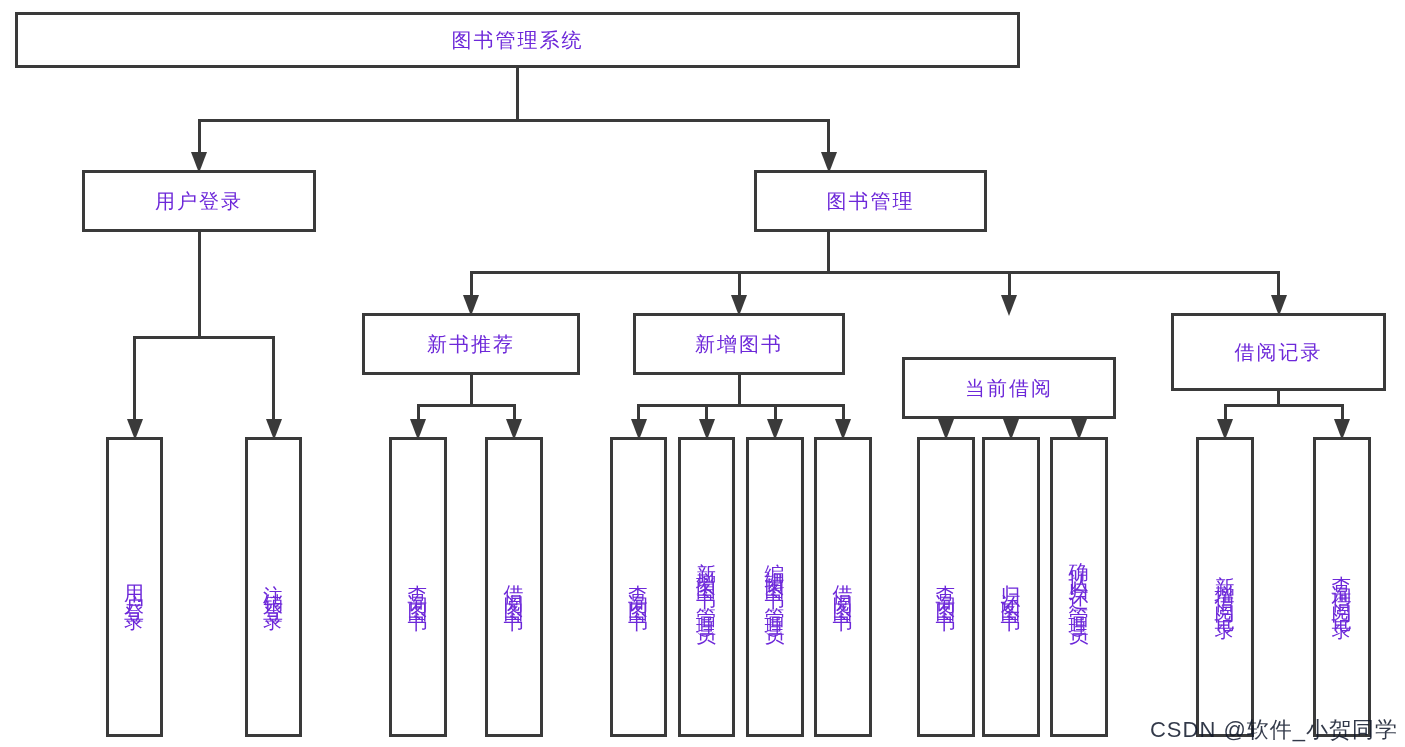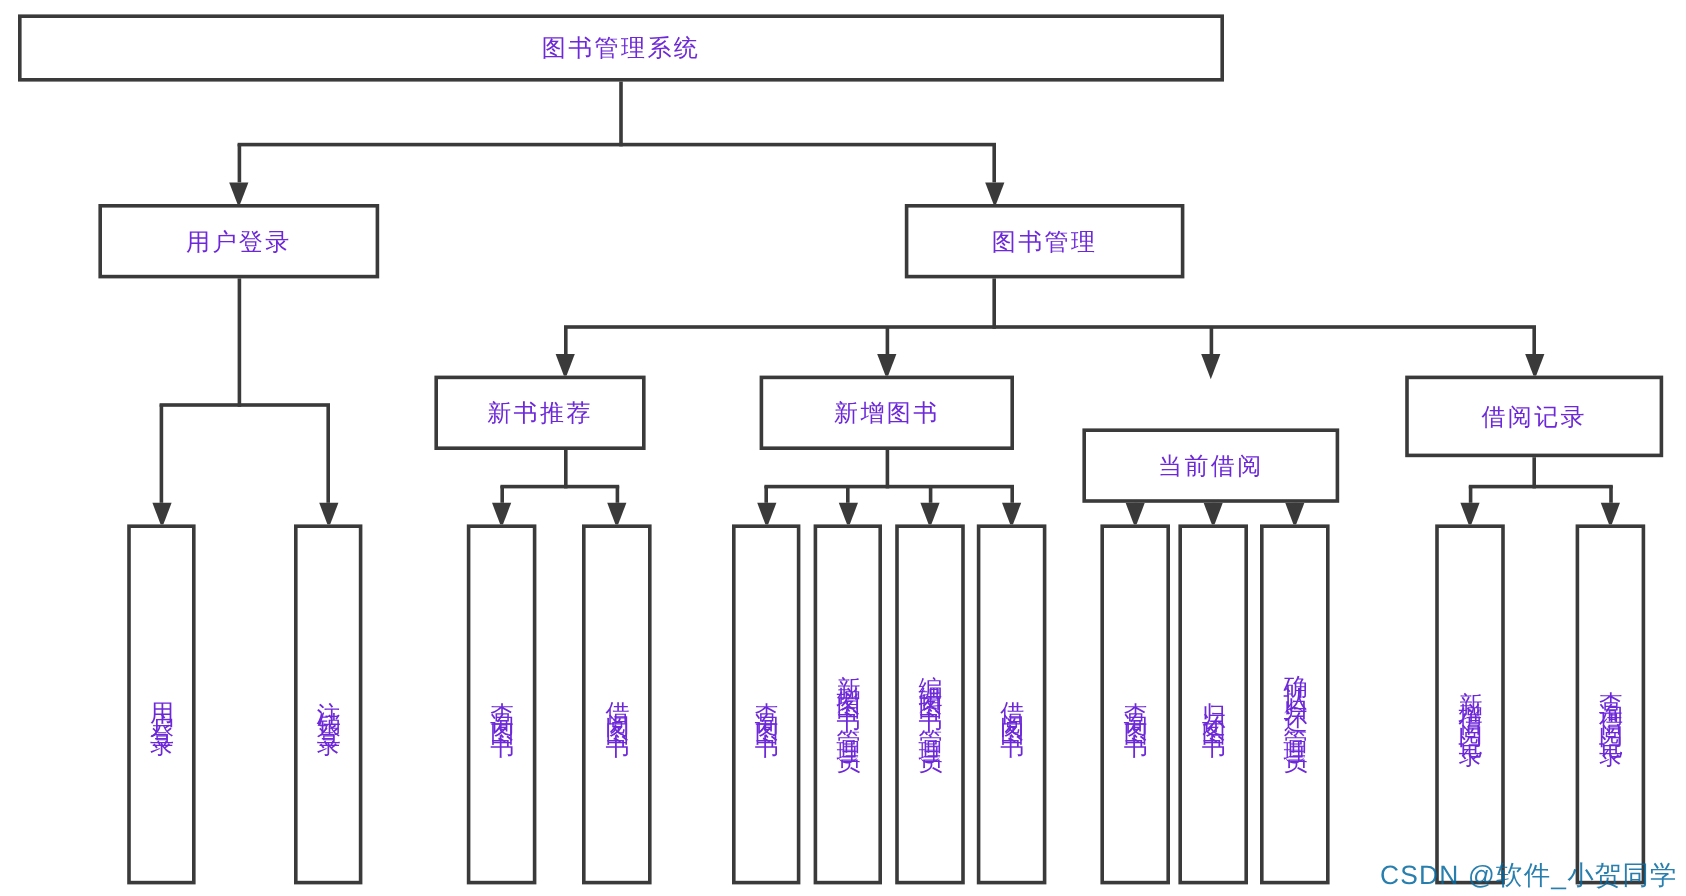--- a/index.html
+++ b/index.html
@@ -44,21 +44,21 @@
     height: 0;
     border-left: 8px solid transparent;
     border-right: 8px solid transparent;
     border-top: 21px solid #3a3a3a;
   }
   .watermark {
     position: absolute;
     right: 7px;
     bottom: 2px;
     font-size: 22px;
-    color: #0369a1;
+    color: #0f172a;
     opacity: 0.85;
     letter-spacing: 1px;
     z-index: 5;
     white-space: nowrap;
   }
 </style>
 </head>
 <body>
 
 <div id="canvas">
@@ -125,30 +125,30 @@
       </div>
       <div class="node h" style="left: 712px; top: 170px; width: 233px; height: 62px; margin-left: 42px;">
         <span class="label">图书管理</span>
       </div>
       <div class="node v" style="left: 106px; top: 437px; width: 57px; height: 300px;">
         <span class="label">用户登录</span>
       </div>
       <div class="node v" style="left: 245px; top: 437px; width: 57px; height: 300px;">
         <span class="label">注销登录</span>
       </div>
-      <div class="node h" style="left: 362px; top: 313px; width: 176px; height: 62px;">
+      <div class="node h" style="left: 362px; top: 313px; width: 218px; height: 62px;">
         <span class="label">新书推荐</span>
       </div>
       <div class="node h" style="left: 633px; top: 313px; width: 212px; height: 62px;">
         <span class="label">新增图书</span>
       </div>
       <div class="node h" style="left: 902px; top: 313px; width: 214px; height: 62px; margin-top: 44px;">
         <span class="label">当前借阅</span>
       </div>
-      <div class="node h" style="left: 1171px; top: 313px; width: 215px; height: 68px;">
+      <div class="node h" style="left: 1171px; top: 313px; width: 215px; height: 78px;">
         <span class="label">借阅记录</span>
       </div>
       <div class="node v" style="left: 389px; top: 437px; width: 58px; height: 300px;">
         <span class="label">查询图书</span>
       </div>
       <div class="node v" style="left: 485px; top: 437px; width: 58px; height: 300px;">
         <span class="label">借阅图书</span>
       </div>
       <div class="node v" style="left: 610px; top: 437px; width: 57px; height: 300px;">
         <span class="label">查询图书</span>

